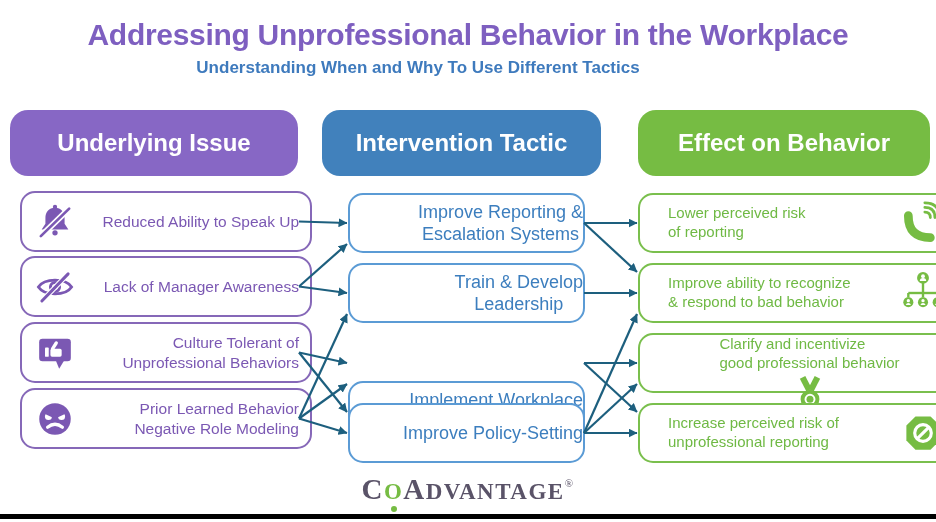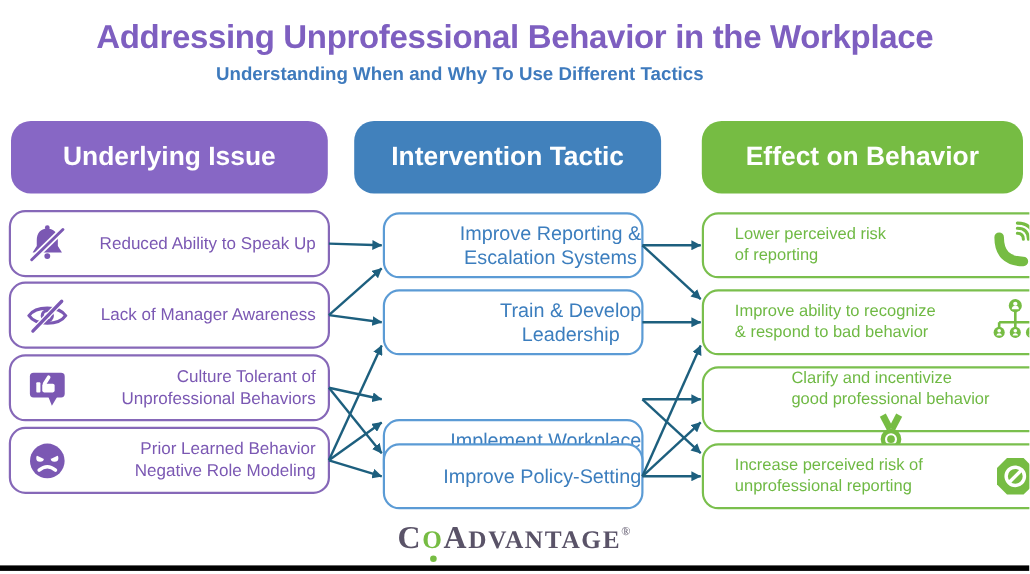--- a/index.html
+++ b/index.html
@@ -24,21 +24,21 @@
   }
   .hdr-issues{left:10px;width:288px;background:#8767c5;}
   .hdr-tactics{left:322px;width:279px;background:#4181bc;}
   .hdr-effects{left:638px;width:292px;background:#76bc43;}
   
   .card{
     position:absolute;background:#fff;border-radius:15px;box-sizing:border-box;
     display:flex;align-items:center;z-index:1;
   }
   .card-label{white-space:pre-line;line-height:1.25;}
-  .issue-card{left:8px;width:292px;height:61px;border:2.2px solid #8668b8;padding:0 11px 0 8px;}
+  .issue-card{left:20px;width:292px;height:61px;border:2.2px solid #8668b8;padding:0 11px 0 8px;}
   .issue-card .card-label{flex:1;text-align:right;color:#7b58b3;font-size:15.5px;}
   .issue-card .icon-wrap{width:50px;display:flex;justify-content:center;align-items:center;}
   .tactic-card{left:348px;width:237px;height:60px;border:2.2px solid #5b9bd5;justify-content:flex-end;}
   .tactic-card .card-label{text-align:center;color:#3c7ebe;font-size:18px;}
   .effect-card{left:638px;width:323px;height:60px;border:2.2px solid #7abf4d;padding:0 8px 0 28px;}
   .effect-card .card-label{flex:1;text-align:left;color:#6fb944;font-size:15px;}
   .effect-card .icon-wrap{width:56px;display:flex;justify-content:center;align-items:center;}
   
   #arrows{position:absolute;left:0;top:0;width:936px;height:522px;z-index:3;pointer-events:none;}
   

